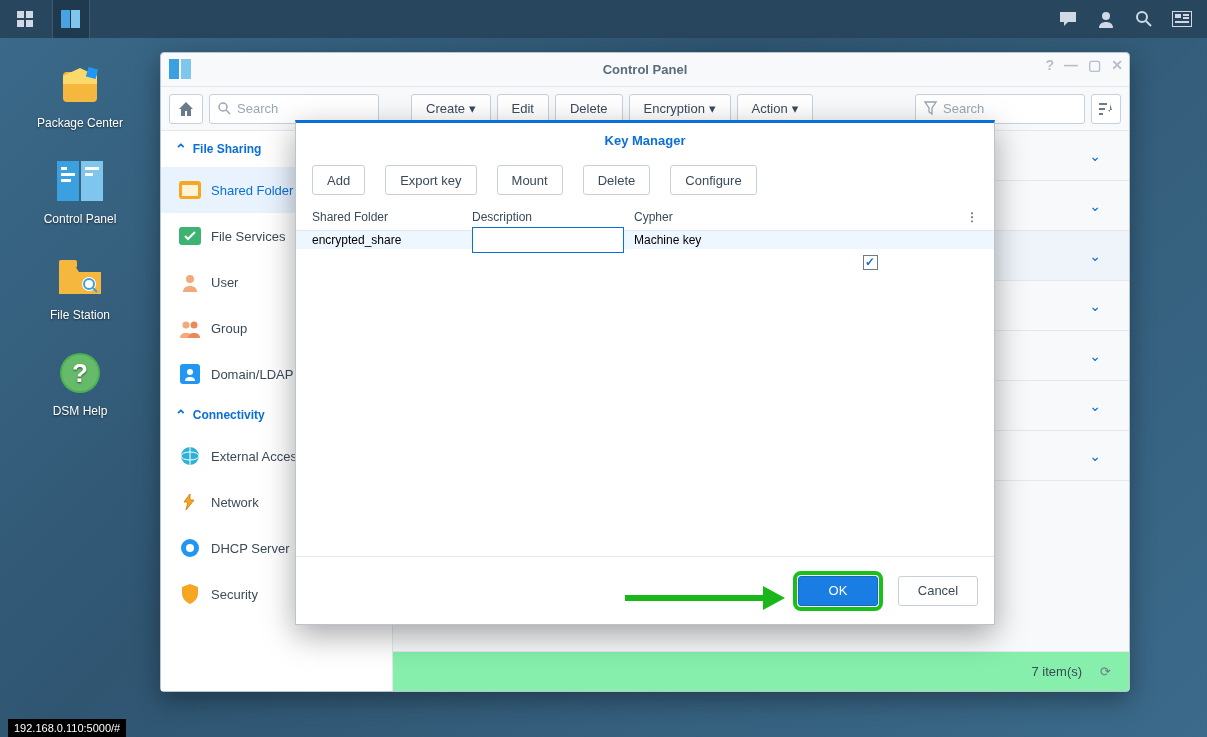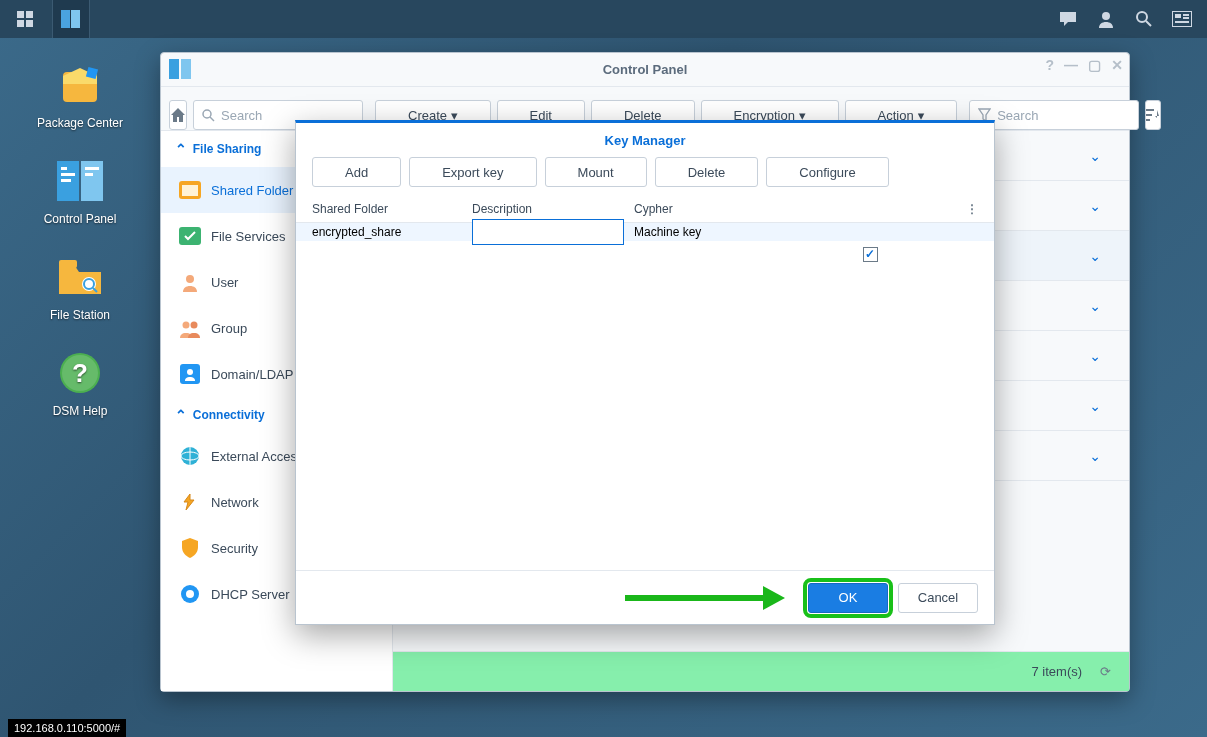--- a/index.html
+++ b/index.html
@@ -14,22 +14,22 @@
 
 .desktop-icons { position:absolute; top:60px; left:30px; width:120px; }
 .dicon { width:100px; text-align:center; color:#fff; font-size:12px; margin-bottom:26px; text-shadow:0 1px 2px rgba(0,0,0,.6); }
 .dicon .ibox { width:50px; height:50px; margin:0 auto 6px; display:flex; align-items:center; justify-content:center; }
 
 .window { position:absolute; left:160px; top:52px; width:970px; height:640px; background:#f7f9fb; border:1px solid #b9c4cf; border-radius:4px; box-shadow:0 8px 24px rgba(0,0,0,.35); display:flex; flex-direction:column; }
 .win-title { height:34px; display:flex; align-items:center; justify-content:center; position:relative; font-size:13px; font-weight:bold; color:#5b6b7c; border-bottom:1px solid #e3e8ee; }
 .win-title .win-icon { position:absolute; left:8px; top:6px; width:22px; height:22px; }
 .win-title .win-ctrls { position:absolute; right:6px; top:4px; display:flex; gap:10px; color:#b5bfc9; font-size:14px; }
 
-.toolbar { height:44px; border-bottom:1px solid #e3e8ee; display:flex; align-items:flex-end; padding:0 8px; gap:6px; }
-.btn { background:#fff; border:1px solid #c7d0da; border-radius:3px; height:30px; padding:0 32px; font-size:13px; color:#3b4a5a; display:flex; align-items:center; gap:4px; cursor:pointer; }
+.toolbar { height:44px; border-bottom:1px solid #e3e8ee; display:flex; align-items:center; padding:0 8px; gap:6px; }
+.btn { background:#fff; border:1px solid #c7d0da; border-radius:3px; height:30px; padding:0 14px; font-size:13px; color:#3b4a5a; display:flex; align-items:center; gap:4px; cursor:pointer; }
 .home-btn { width:34px; padding:0; justify-content:center; }
 .searchbox { flex:0 0 170px; height:30px; border:1px solid #c7d0da; border-radius:3px; display:flex; align-items:center; padding:0 8px; gap:6px; color:#9aa7b4; font-size:13px; background:#fff; }
 .toolbar .gap { flex:1; }
 .searchbox2 { width:170px; }
 .sortbtn { width:30px; padding:0; justify-content:center; }
 
 .body { flex:1; display:flex; overflow:hidden; }
 .sidebar { width:232px; border-right:1px solid #e3e8ee; background:#fff; overflow-y:auto; font-size:13px; color:#3b4a5a; }
 .section-hdr { display:flex; align-items:center; gap:6px; padding:10px 14px; color:#0a6fd8; font-weight:bold; font-size:12px; }
 .side-item { display:flex; align-items:center; gap:10px; padding:12px 18px; cursor:pointer; }
@@ -38,32 +38,32 @@
 
 .content { flex:1; position:relative; background:#f7f9fb; overflow:hidden; }
 .card-row { height:50px; border-bottom:1px solid #e3e8ee; display:flex; align-items:center; justify-content:flex-end; padding-right:28px; }
 .chev { color:#0a6fd8; font-size:14px; }
 .chev.open { color:#0a6fd8; }
 .card-row.exp { background:#eef4fa; }
 .footer { position:absolute; bottom:0; left:0; right:0; height:40px; border-top:1px solid #e3e8ee; display:flex; align-items:center; justify-content:flex-end; padding:0 18px; gap:18px; color:#3b4a5a; font-size:13px; background:#86efac; }
 
 .modal { position:absolute; left:295px; top:120px; width:700px; height:505px; background:#fff; border:1px solid #b9c4cf; box-shadow:0 10px 30px rgba(0,0,0,.35); display:flex; flex-direction:column; border-top:3px solid #0a6fd8; }
 .modal-title { height:34px; display:flex; align-items:center; justify-content:center; font-size:13px; font-weight:bold; color:#0a6fd8; }
-.modal-toolbar { padding:0 16px 8px; display:flex; gap:8px; }
+.modal-toolbar { padding:0 16px 8px; display:flex; gap:20px;margin-top:8px; }
 .mtable-hdr { display:flex; padding:0 16px; height:28px; align-items:center; font-size:12px; color:#3b4a5a; border-bottom:1px solid #e3e8ee; }
 .mtable-row { display:flex; padding:0 16px; height:18px; align-items:center; font-size:12px; background:#eef6ff; }
 .col1 { width:160px; }
 .col2 { width:162px; }
 .col3 { width:164px; }
 .col4 { width:150px; display:flex; align-items:center;margin-top:44px; }
 .col5 { flex:1; }
 .desc-input { width:152px; height:26px; border:1px solid #0a6fd8; outline:none; padding:0 4px; font-size:12px; }
 .chk { width:15px; height:15px; border:1px solid #6b7a88; display:inline-flex; align-items:center; justify-content:center; margin-right:6px; }
 .chk.checked::after { content:"✓"; color:#0a6fd8; font-size:12px; font-weight:bold; }
-.modal-footer { margin-top:auto; border-top:1px solid #e3e8ee; height:54px; display:flex; align-items:center; justify-content:flex-end; padding:0 16px; gap:10px; }
+.modal-footer { margin-top:auto; border-top:1px solid #e3e8ee; height:68px; display:flex; align-items:center; justify-content:flex-end; padding:0 16px; gap:20px; }
 .btn-primary { background:#1a7de3; color:#fff; border:1px solid #1669c1; width:80px; justify-content:center; }
 .ok-hi { outline:4px solid #19c019; outline-offset:1px; }
 .btn-cancel { width:80px; justify-content:center; }
 
 .arrow { position:absolute; left:625px; top:595px; pointer-events:none; }
 .arrow-line { width:140px; height:6px; background:#1ab71a; }
 .arrow-head { width:0; height:0; border-top:12px solid transparent; border-bottom:12px solid transparent; border-left:22px solid #1ab71a; position:absolute; right:-20px; top:-9px; }
 
 .statusbar { position:absolute; bottom:0; left:8px; height:18px; background:#000; color:#fff; font-size:11px; padding:0 6px; display:flex; align-items:center; }
 
@@ -299,34 +299,34 @@
       <div class="side-item">
         <span class="sicon">
             <svg width="20" height="20" viewBox="0 0 20 20">
               <path d="M10 2l-6 8h4l-2 8 8-10h-4z" fill="#f6a623" stroke="#d6881a"></path>
             </svg>
           </span>
         <span>Network</span>
       </div>
       <div class="side-item">
         <span class="sicon">
+            <svg width="20" height="20" viewBox="0 0 20 20">
+              <circle cx="10" cy="10" r="9" fill="#2196f3"></circle>
+              <circle cx="10" cy="10" r="4" fill="#fff"></circle>
+            </svg>
+          </span>
+        <span>DHCP Server</span>
+      </div>
+      <div class="side-item">
+        <span class="sicon">
             <svg width="18" height="20" viewBox="0 0 18 20">
               <path d="M9 0l8 3v6c0 6-4 9-8 11-4-2-8-5-8-11V3z" fill="#f6a623"></path>
             </svg>
           </span>
         <span>Security</span>
-      </div>
-      <div class="side-item">
-        <span class="sicon">
-            <svg width="20" height="20" viewBox="0 0 20 20">
-              <circle cx="10" cy="10" r="9" fill="#2196f3"></circle>
-              <circle cx="10" cy="10" r="4" fill="#fff"></circle>
-            </svg>
-          </span>
-        <span>DHCP Server</span>
       </div>
     </div>
 
     <div class="content">
       <div class="card-row">
           <span class="chev">⌄</span>
         </div>
       <div class="card-row">
           <span class="chev">⌄</span>
         </div>

